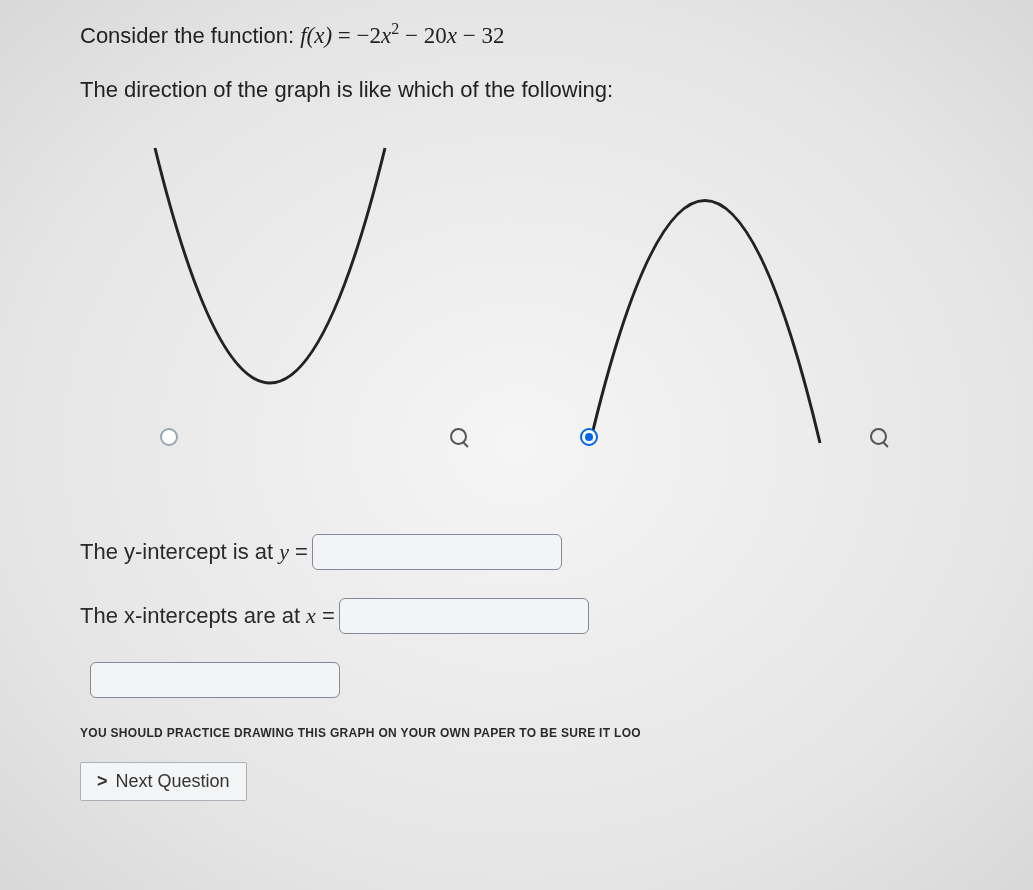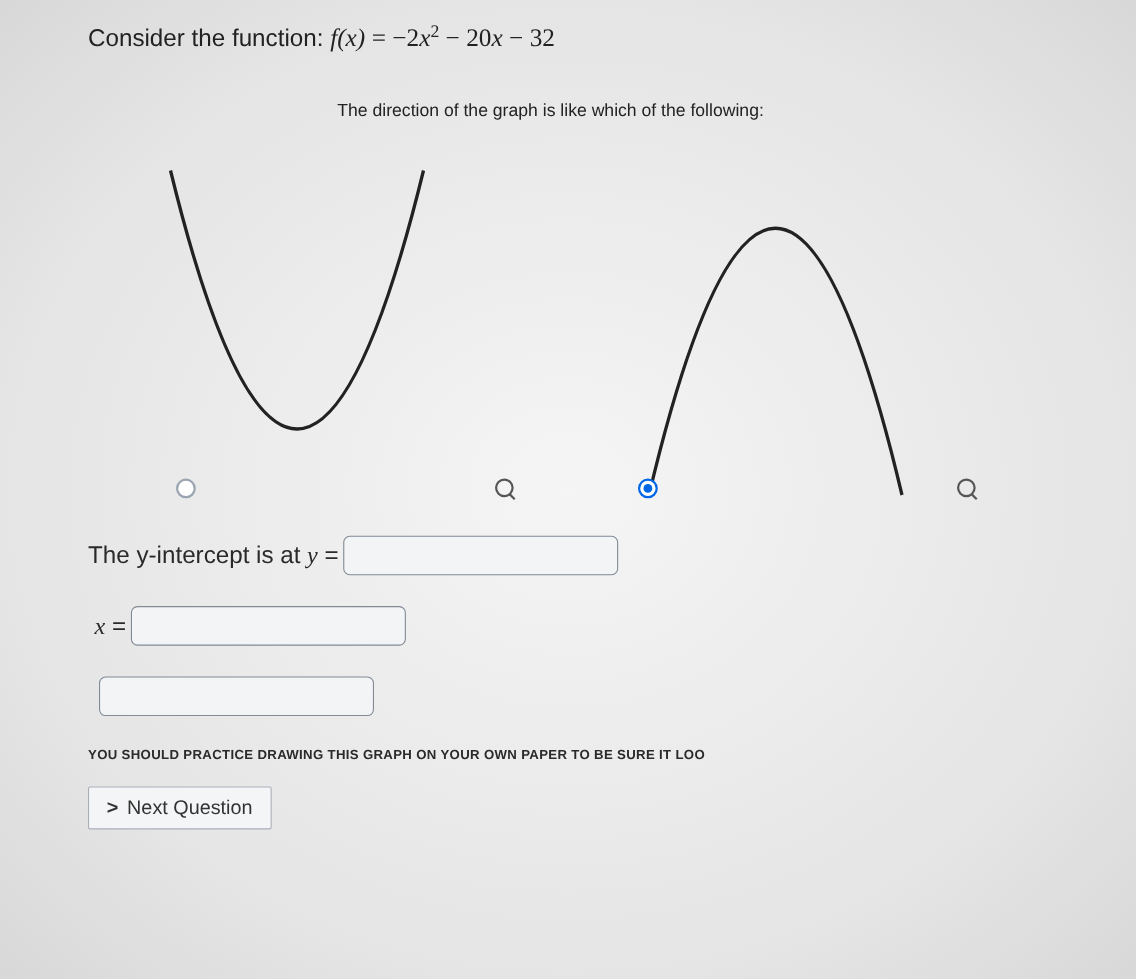--- a/index.html
+++ b/index.html
@@ -23,24 +23,23 @@
     font-size: 22px;
     color: #222;
   }
   .prompt-line1 .math {
     font-family: "Times New Roman", serif;
     font-style: italic;
     font-size: 23px;
   }
   .prompt-line1 .math .up { font-style: normal; }
   .prompt-line2 {
-    margin-top: 44px;
-    font-size: 16px;
+    margin-top: 28px;
+    font-size: 22px;
     color: #222;
-    text-align: center;
   }
   .graphs {
     display: flex;
     margin-top: 35px;
     gap: 60px;
     padding-left: 30px;
   }
   .graph-option {
     position: relative;
     width: 360px;
@@ -92,21 +91,21 @@
   .zoom::after {
     content: "";
     position: absolute;
     left: 15px; top: 15px;
     width: 7px; height: 2px;
     background: #555;
     transform: rotate(45deg);
     transform-origin: left center;
   }
   .fields {
-    margin-top: 32px;
+    margin-top: 86px;
   }
   .field-row {
     display: flex;
     align-items: center;
     margin-bottom: 28px;
     font-size: 22px;
   }
   .field-row .mathv {
     font-family: "Times New Roman", serif;
     font-style: italic;
@@ -191,20 +190,21 @@
   </div>
 
   <div class="fields">
     <div class="field-row">
       <span>The y-intercept is at </span>
       <span class="mathv">y</span>
       <span>=</span>
       <input type="text" value="" style="">
     </div>
     <div class="field-row">
+      <span>The x-intercepts are at </span>
       <span class="mathv">x</span>
       <span>=</span>
       <input type="text" value="" style="">
     </div>
     <div class="field-row">
       <input type="text" style="margin-left: 10px;" value="">
     </div>
   </div>
 
   <div class="note">YOU SHOULD PRACTICE DRAWING THIS GRAPH ON YOUR OWN PAPER TO BE SURE IT LOO</div>

